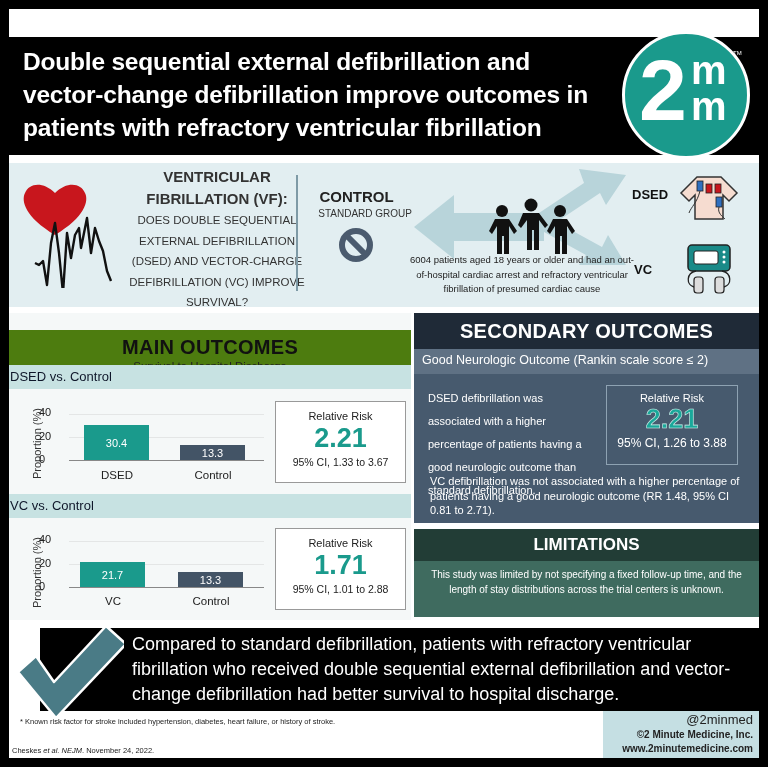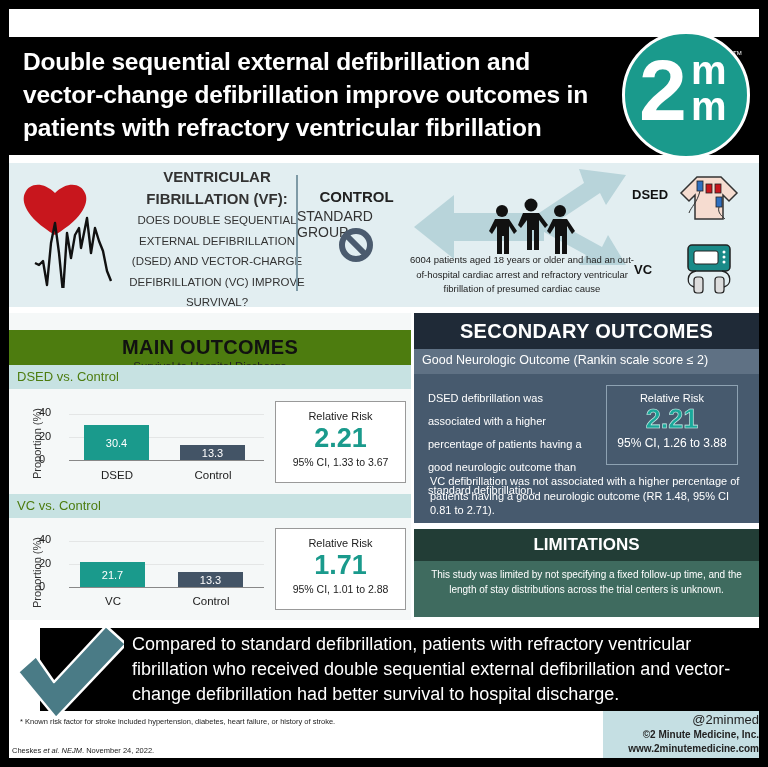--- a/index.html
+++ b/index.html
@@ -19,36 +19,36 @@
   .logo .m2 { top: 52px; }
   .logo .tm { position: absolute; left: 108px; top: 16px; color: #fff; font-size: 6px; }
 
   
   .study { position: absolute; left: 9px; top: 163px; width: 750px; height: 144px; background: #e2eef1; }
   .heart { position: absolute; left: 6px; top: 10px; }
   .question { position: absolute; left: 120px; top: 4px; width: 176px; text-align: center; color: #333; font-size: 11.5px; line-height: 20.5px; }
   .question .big { font-weight: bold; font-size: 15px; }
   .divider { position: absolute; left: 287px; top: 12px; width: 2px; height: 116px; background: #7e9aa6; }
   .control-title { position: absolute; left: 300px; top: 25px; width: 95px; text-align: center; font-weight: bold; font-size: 15px; color: #222; }
-  .control-sub { position: absolute; left: 288px; top: 45px; width: 95px; text-align: left; font-size: 14px; color: #333; }
+  .control-sub { position: absolute; left: 308px; top: 45px; width: 95px; text-align: right; font-size: 10px; color: #333; }
   .no-icon { position: absolute; left: 328px; top: 63px; }
   .arrows { position: absolute; left: 405px; top: 2px; }
   .people { position: absolute; left: 478px; top: 34px; }
   .patients { position: absolute; left: 398px; top: 90px; width: 230px; text-align: center; font-size: 9.5px; line-height: 14.5px; color: #222; }
   .dsed-label { position: absolute; left: 623px; top: 24px; font-weight: bold; font-size: 13px; color: #111; }
   .vc-label { position: absolute; left: 625px; top: 99px; font-weight: bold; font-size: 13px; color: #111; }
   .dsed-icon { position: absolute; left: 670px; top: 10px; }
   .vc-icon { position: absolute; left: 675px; top: 80px; }
 
   
   .main { position: absolute; left: 9px; top: 313px; width: 402px; height: 307px; background: #f5f8f8; }
   .main-head { position: absolute; left: 0; top: 17px; width: 402px; height: 52px; background: #4d7c0f; text-align: center; }
   .main-head .h { font-weight: bold; font-size: 20px; color: #111; margin-top: 6px; letter-spacing: 0.3px; }
   .main-head .s { font-size: 11.5px; color: #222; margin-top: 1px; }
-  .subhead { position: absolute; left: 0; width: 402px; height: 24px; background: #c7e2e2; font-size: 13px; color: #4d7c0f; padding: 4px 0 0 8px; }
+  .subhead { position: absolute; left: 0; width: 402px; height: 24px; background: #c7e2e2; font-size: 13px; color: #0f172a; padding: 4px 0 0 1px; }
   .chart { position: absolute; left: 0; width: 270px; height: 100px; }
   .yaxis-label { position: absolute; font-size: 11px; color: #333; transform: rotate(-90deg); transform-origin: left top; white-space: nowrap; }
   .tick { position: absolute; font-size: 11px; color: #222; width: 16px; text-align: left; }
   .gridline { position: absolute; height: 1px; background: #e4e6e6; }
   .axisline { position: absolute; height: 1px; background: #888; }
   .bar { position: absolute; color: #fff; font-size: 11px; text-align: center; }
   .bar span { position: absolute; left: 0; right: 0; top: 50%; transform: translateY(-50%); }
   .cat { position: absolute; font-size: 11.5px; color: #222; text-align: center; width: 80px; }
   .rr-box { position: absolute; left: 266px; width: 131px; height: 82px; border: 1px solid #999; background: #fff; text-align: center; }
   .rr-box .lab { font-size: 11px; color: #222; margin-top: 8px; }
@@ -73,21 +73,21 @@
 
   
   .conclusion { position: absolute; left: 40px; top: 628px; width: 719px; height: 83px; background: #000; }
   .conc-text { position: absolute; left: 92px; top: 4px; width: 625px; color: #fff; font-size: 18px; line-height: 25px; }
   .check { position: absolute; left: 14px; top: 620px; }
 
   
   .footnote { position: absolute; left: 20px; top: 717px; font-size: 7.5px; color: #222; }
   .citation { position: absolute; left: 12px; top: 746px; font-size: 7.5px; color: #222; }
   .citation i { font-style: italic; }
-  .brand { position: absolute; left: 603px; top: 711px; width: 156px; height: 47px; background: #c5dfe3; text-align: right; color: #222; }
+  .brand { position: absolute; left: 603px; top: 711px; width: 156px; height: 47px; background: #c5dfe3; text-align: right; padding-right: 6px; color: #222; }
   .brand .handle { font-size: 13px; line-height: 16px; margin-top: 1px; }
   .brand .copy, .brand .web { font-size: 10px; line-height: 14px; font-weight: bold; }
 </style>
 </head>
 <body>
 
 <div class="frame"></div>
 <div class="inner"></div>
 
 <div class="header">

